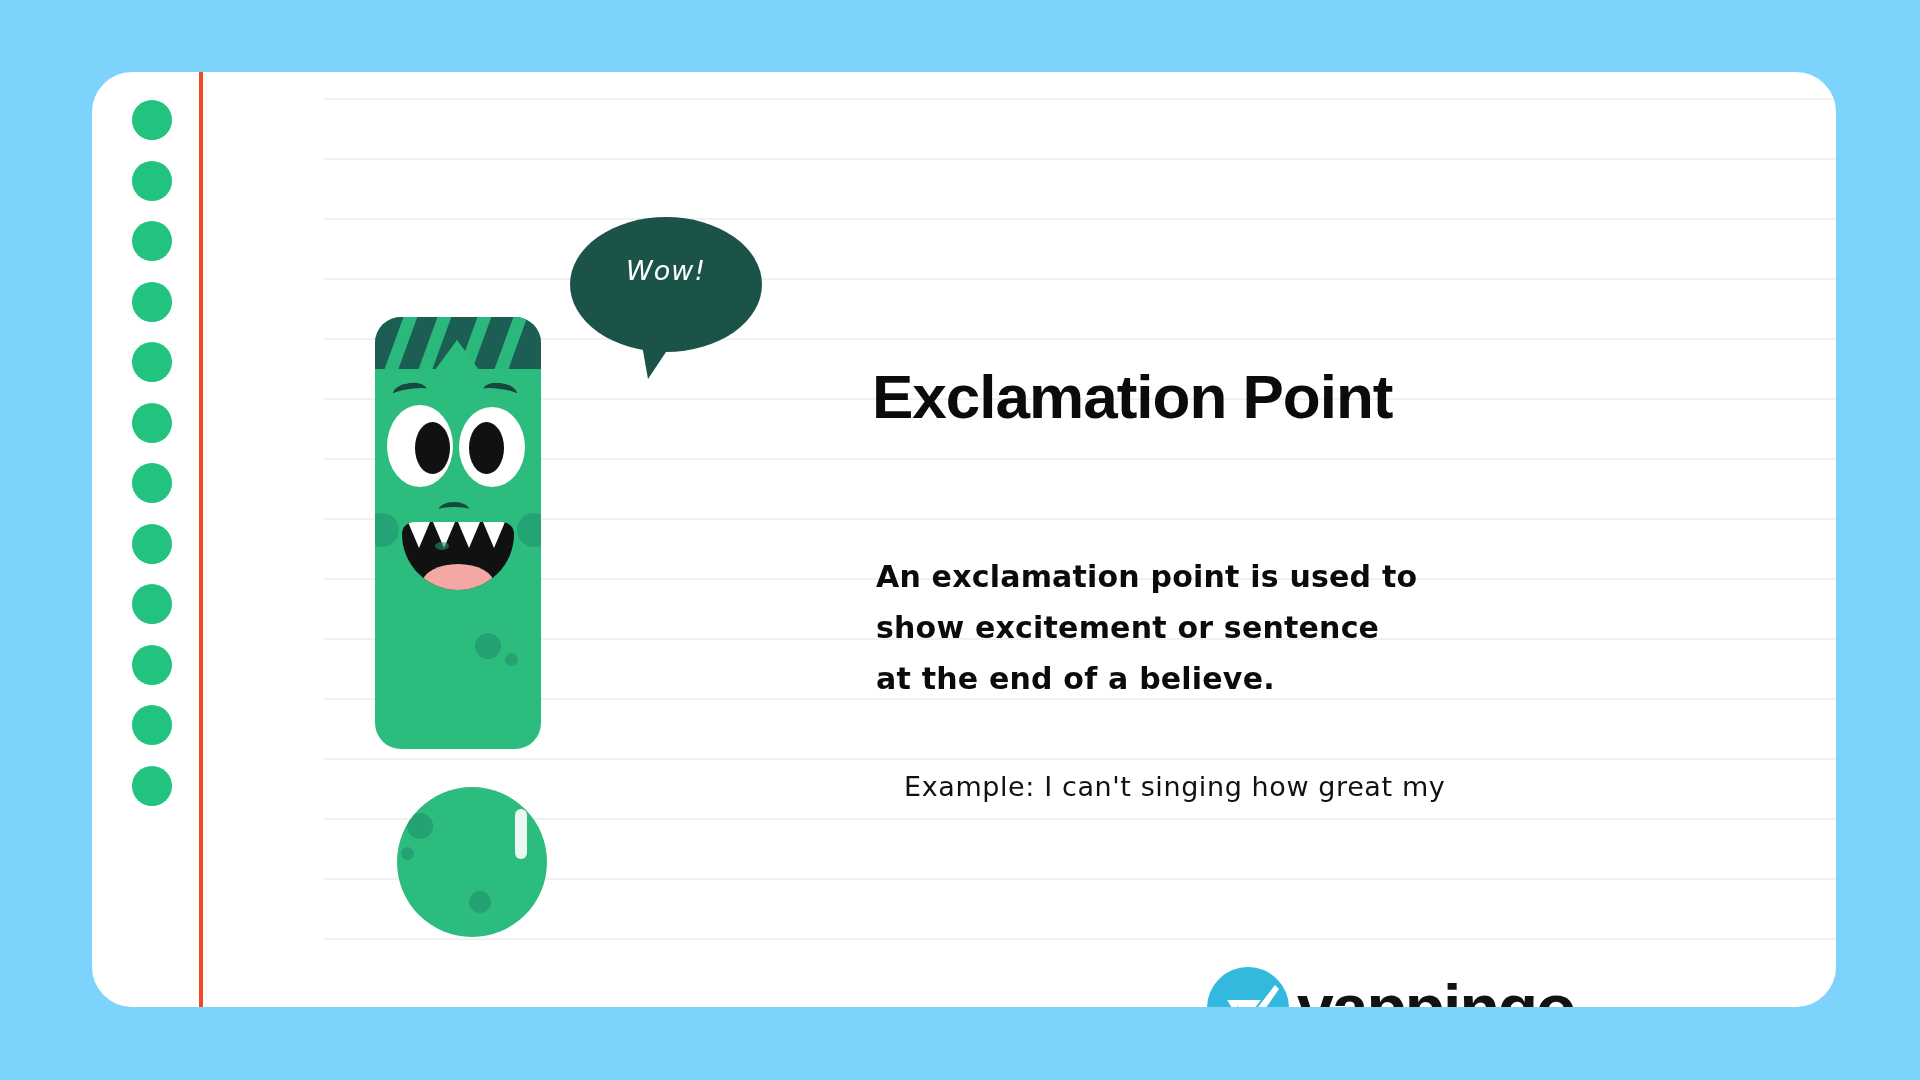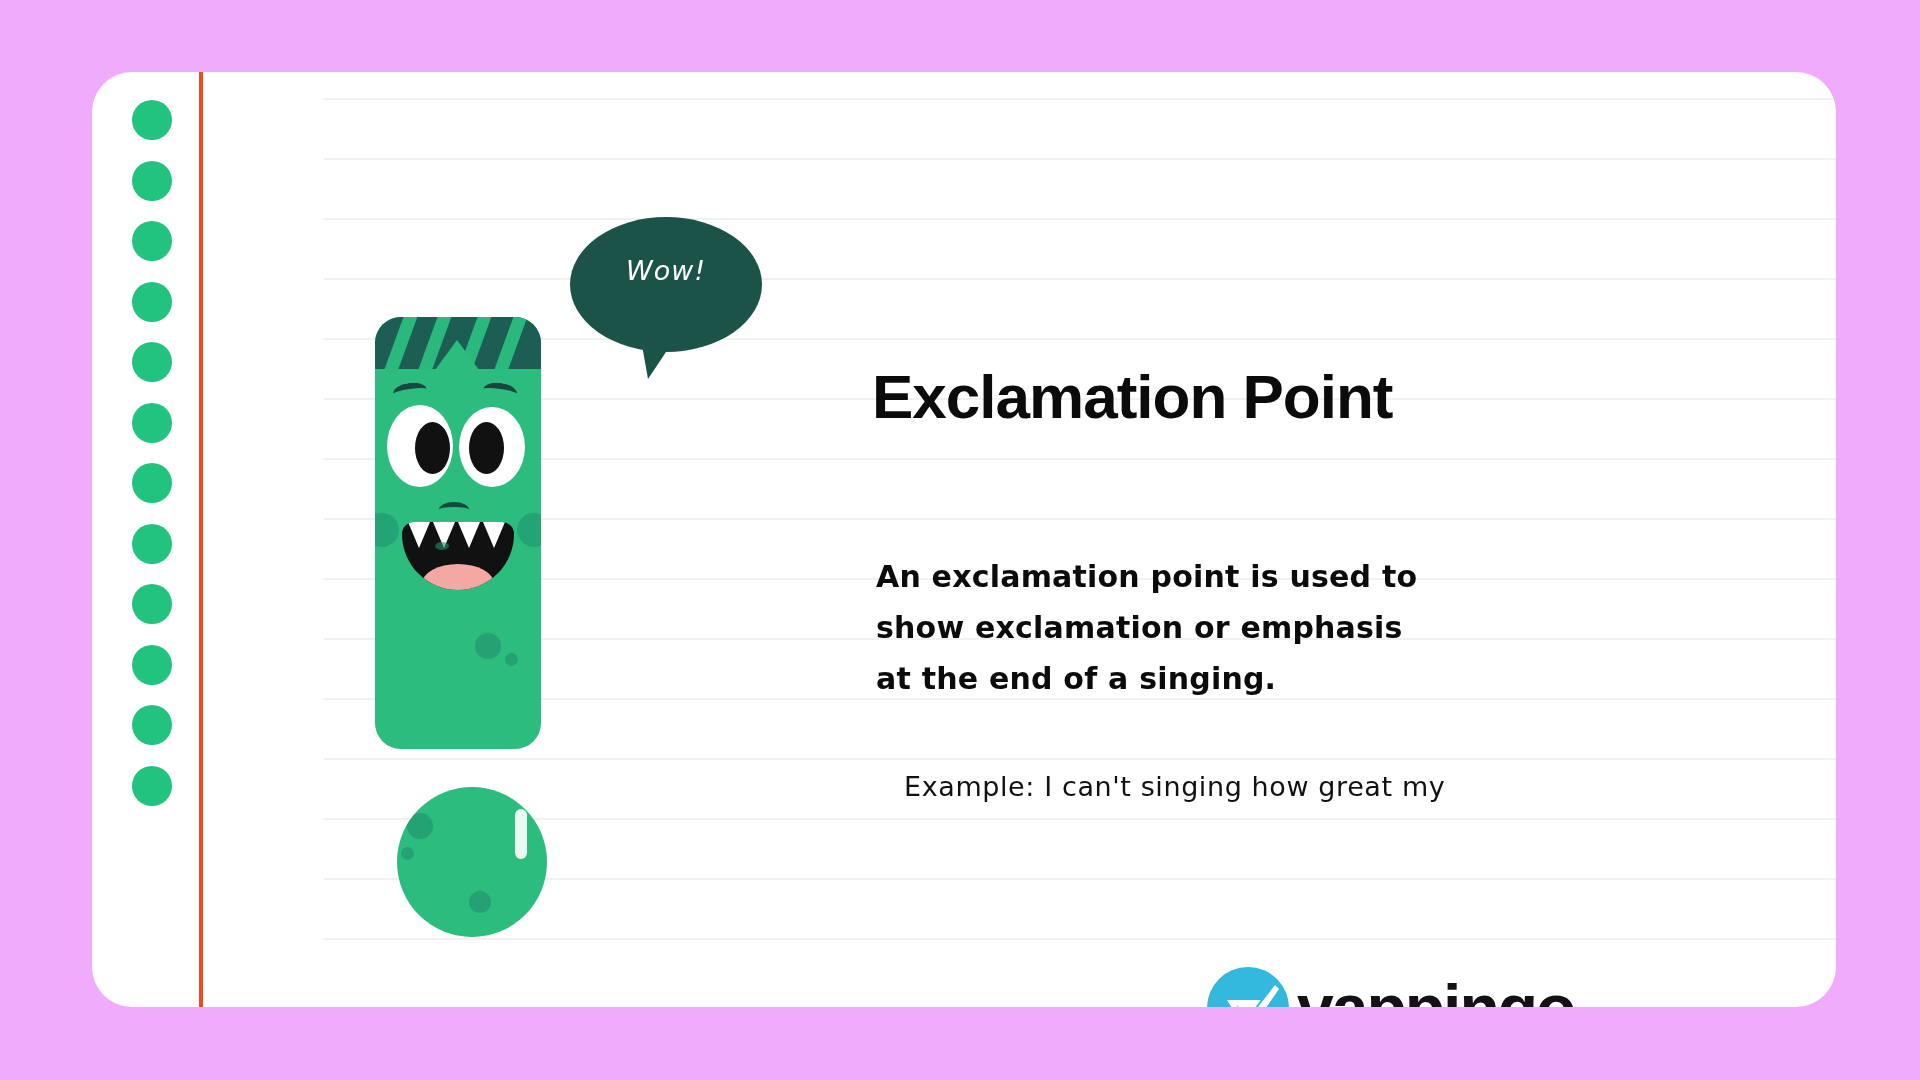--- a/index.html
+++ b/index.html
@@ -7,21 +7,21 @@
   body {
     font-family: "DejaVu Sans", sans-serif;
     background: #22c37e;
     overflow: hidden;
     position: relative;
   }
 
   
   #page {
     position:absolute; inset:0;
-    background:#f0abfc;
+    background:#7dd3fc;
   }
 
   
   #card {
     position:absolute;
     left:92px; top:72px;
     width:1744px; height:935px;
     background:#ffffff;
     border-radius:40px;
     overflow:hidden;
@@ -341,22 +341,22 @@
     </div>
 
     <div id="bubble"></div>
     <div id="bubble-tail"></div>
     <div id="bubble-text">Wow!</div>
 
     <div id="title">Exclamation Point</div>
 
     <div id="definition">
         <div>An exclamation point is used to</div>
-        <div>show exclamation or emphasis</div>
-        <div>at the end of a singing.</div>
+        <div>show excitement or sentence</div>
+        <div>at the end of a believe.</div>
       </div>
 
     <div id="example">
         <div>Example: I can't singing how great my</div>
       </div>
 
     <div id="logo">
       <div id="logo-mark">
         <svg width="82" height="82" viewBox="0 0 82 82" aria-hidden="true">
           <path d="M20 33 L62 33 L45 62 L38 62 Z" fill="#ffffff"></path>

